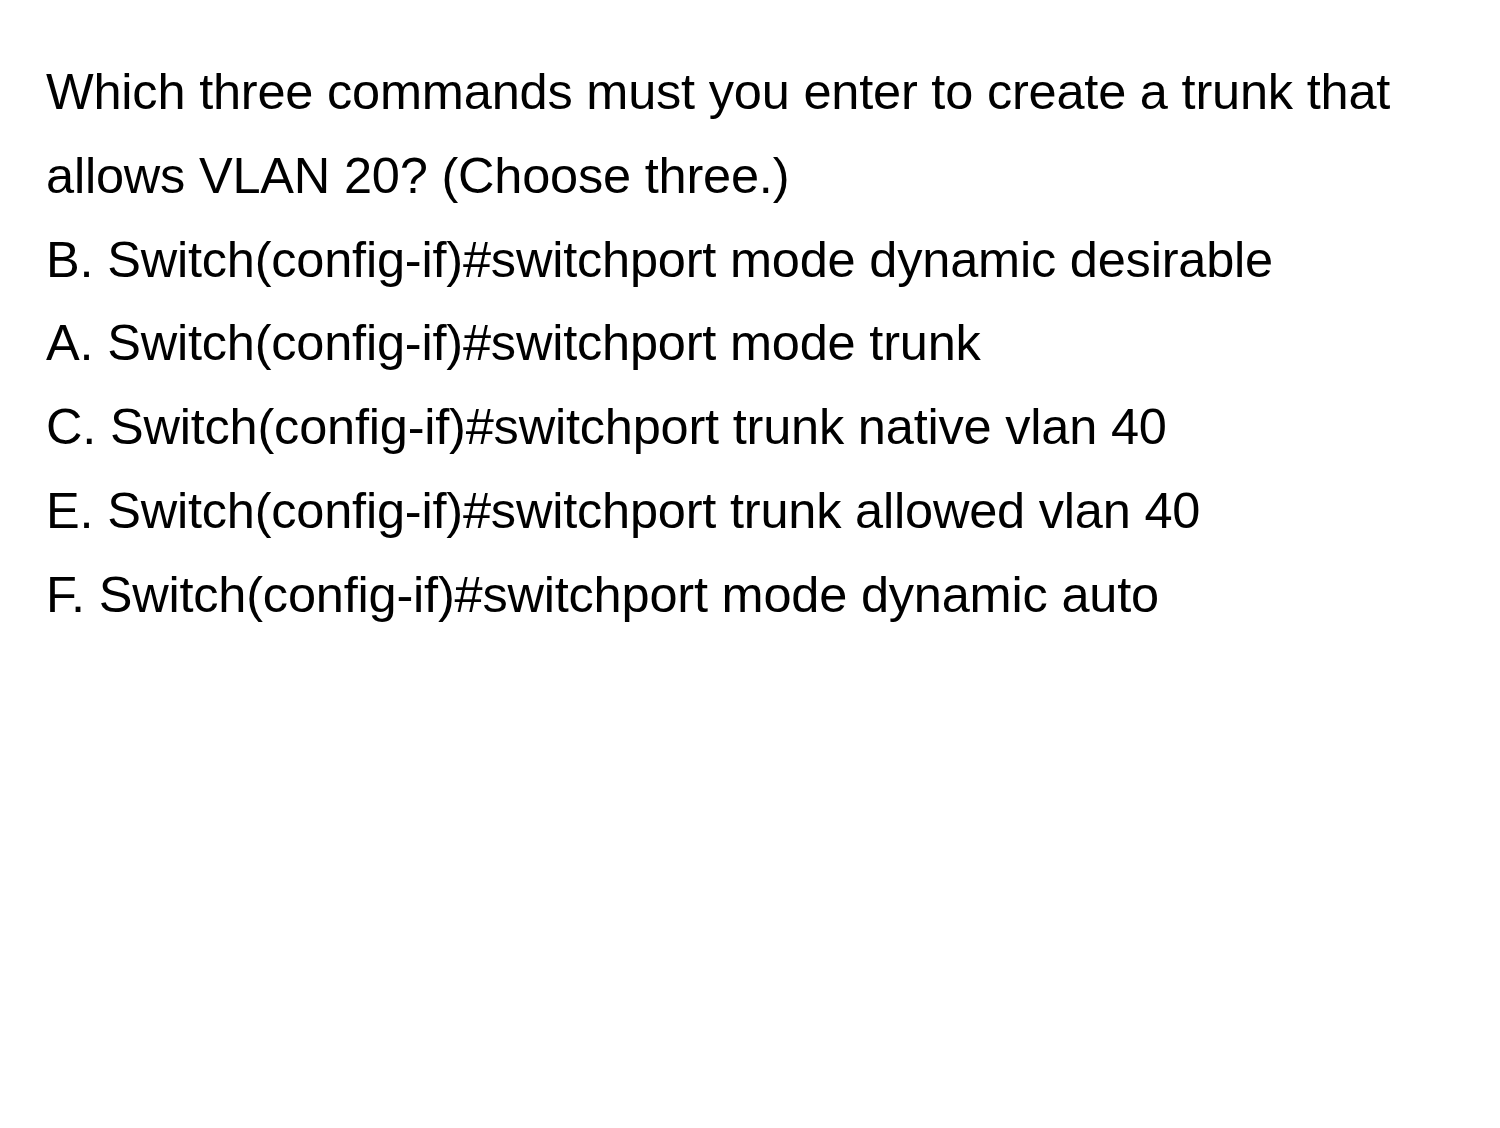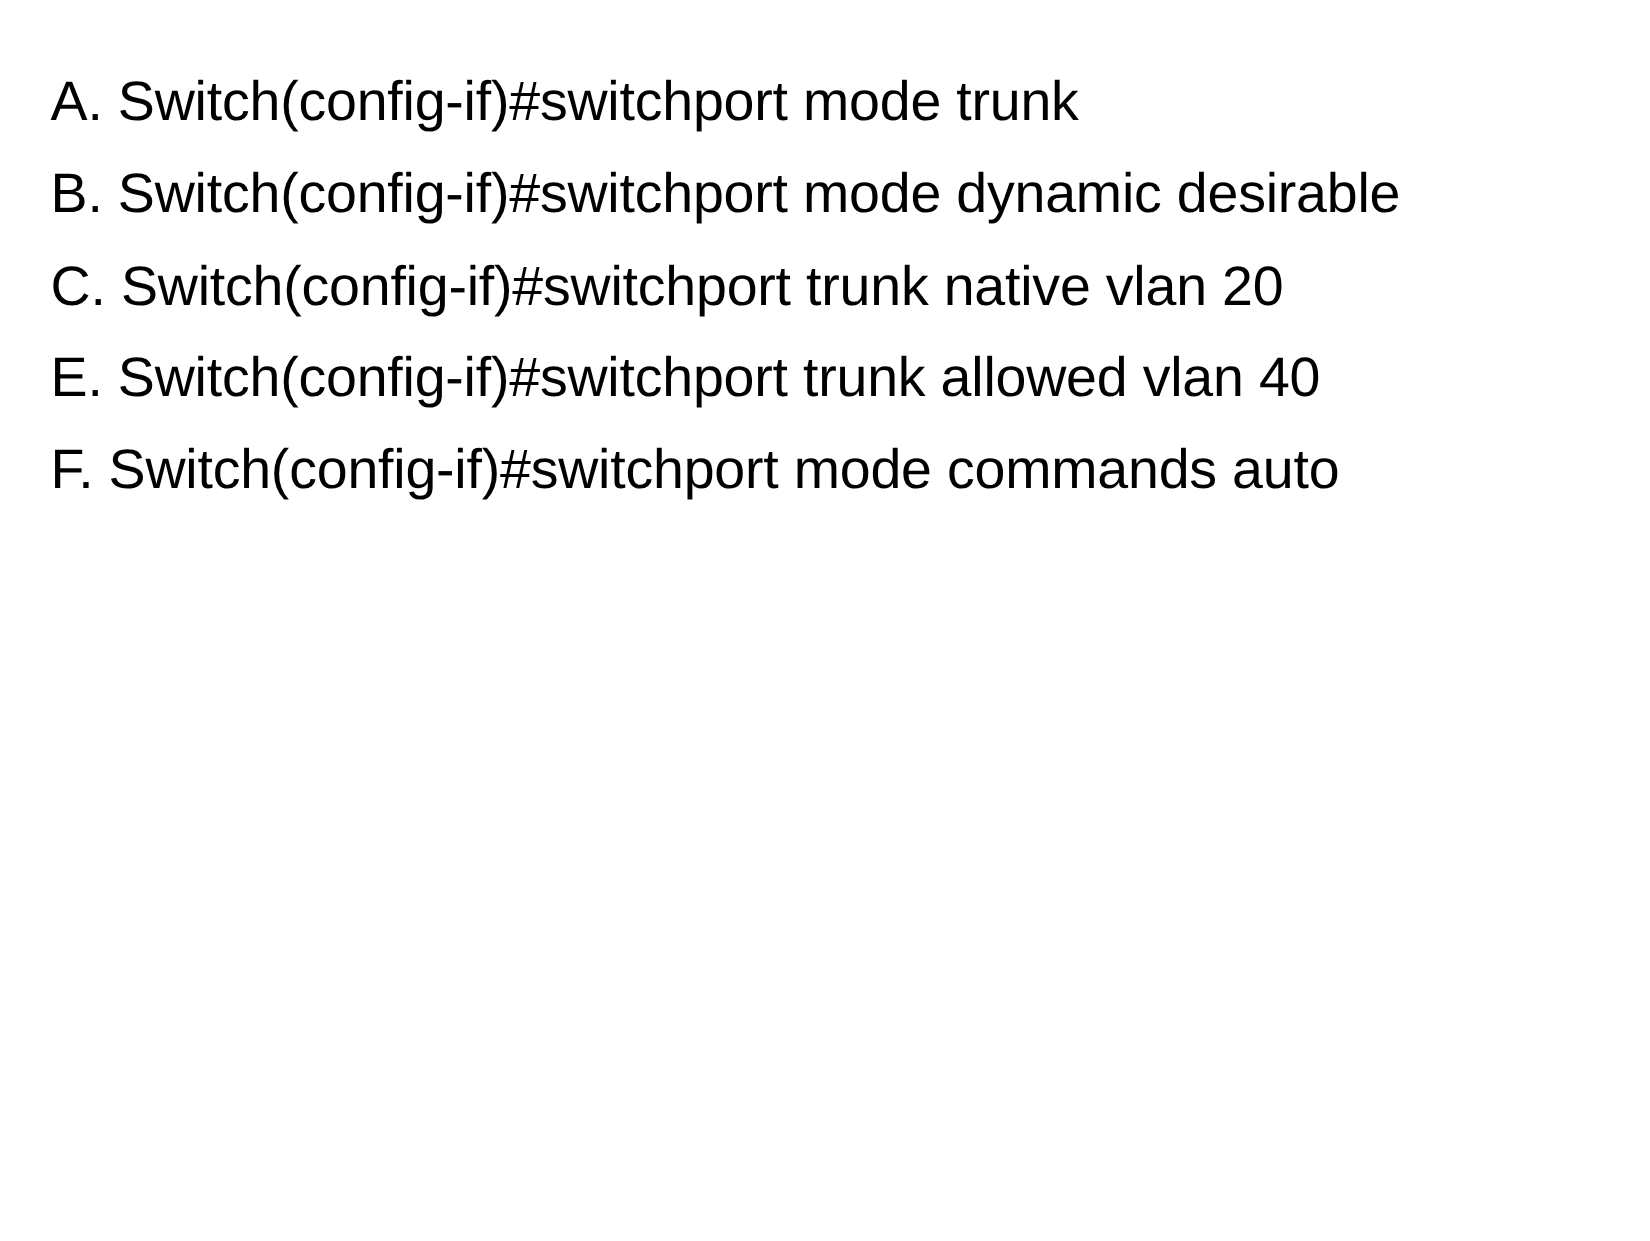--- a/index.html
+++ b/index.html
@@ -24,18 +24,19 @@
     letter-spacing: -0.2px;
   }
   .block {
     display: block;
   }
 </style>
 </head>
 <body>
 
 <div class="page">
+  <span class="block">Which three commands must you enter to create a trunk that allows VLAN 20? (Choose three.)</span>
+  <span class="block">B. Switch(config-if)#switchport mode dynamic desirable</span>
   <span class="block">A. Switch(config-if)#switchport mode trunk</span>
-  <span class="block">B. Switch(config-if)#switchport mode dynamic desirable</span>
-  <span class="block">C. Switch(config-if)#switchport trunk native vlan 20</span>
+  <span class="block">C. Switch(config-if)#switchport trunk native vlan 40</span>
   <span class="block">E. Switch(config-if)#switchport trunk allowed vlan 40</span>
-  <span class="block">F. Switch(config-if)#switchport mode commands auto</span>
+  <span class="block">F. Switch(config-if)#switchport mode dynamic auto</span>
 </div>
 
 </body></html>

